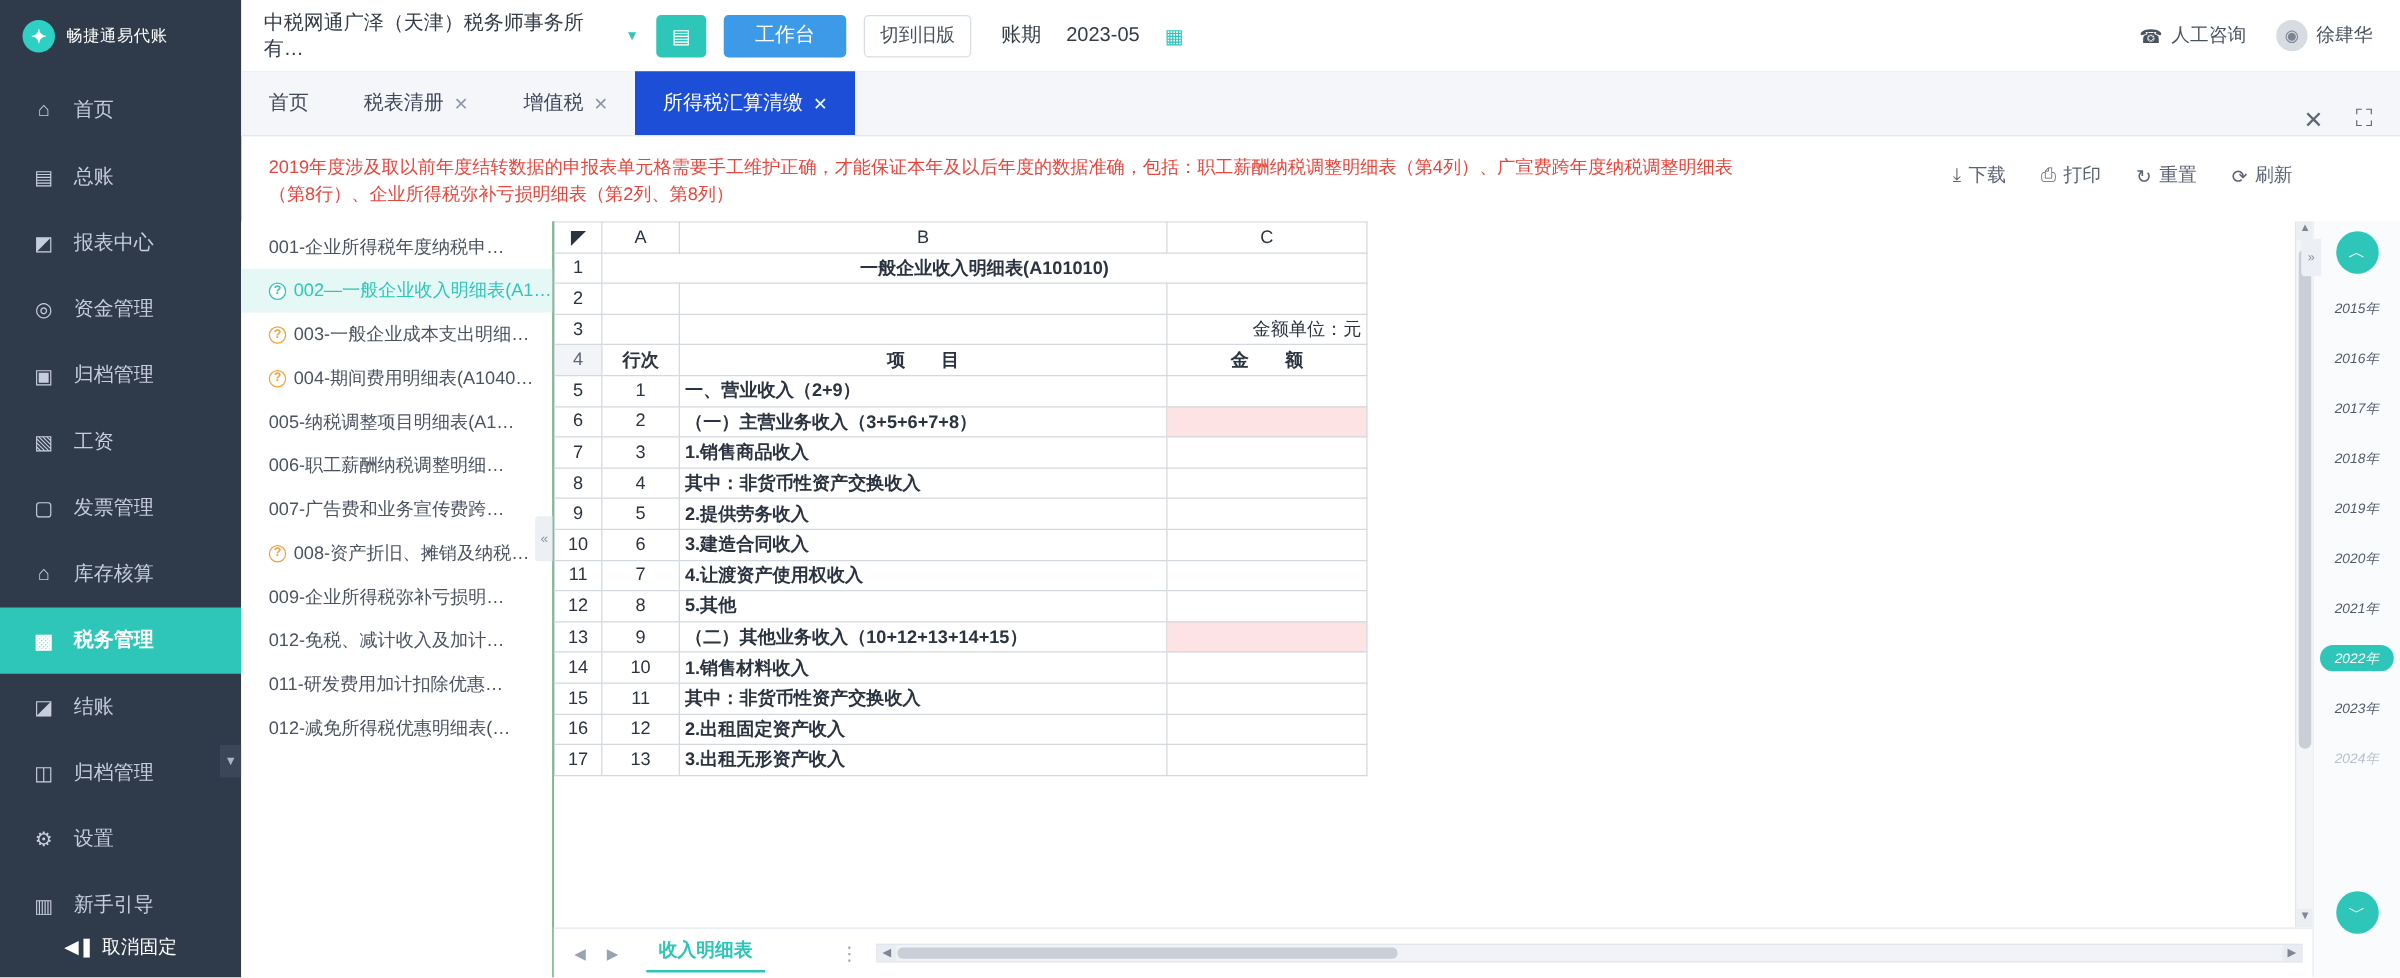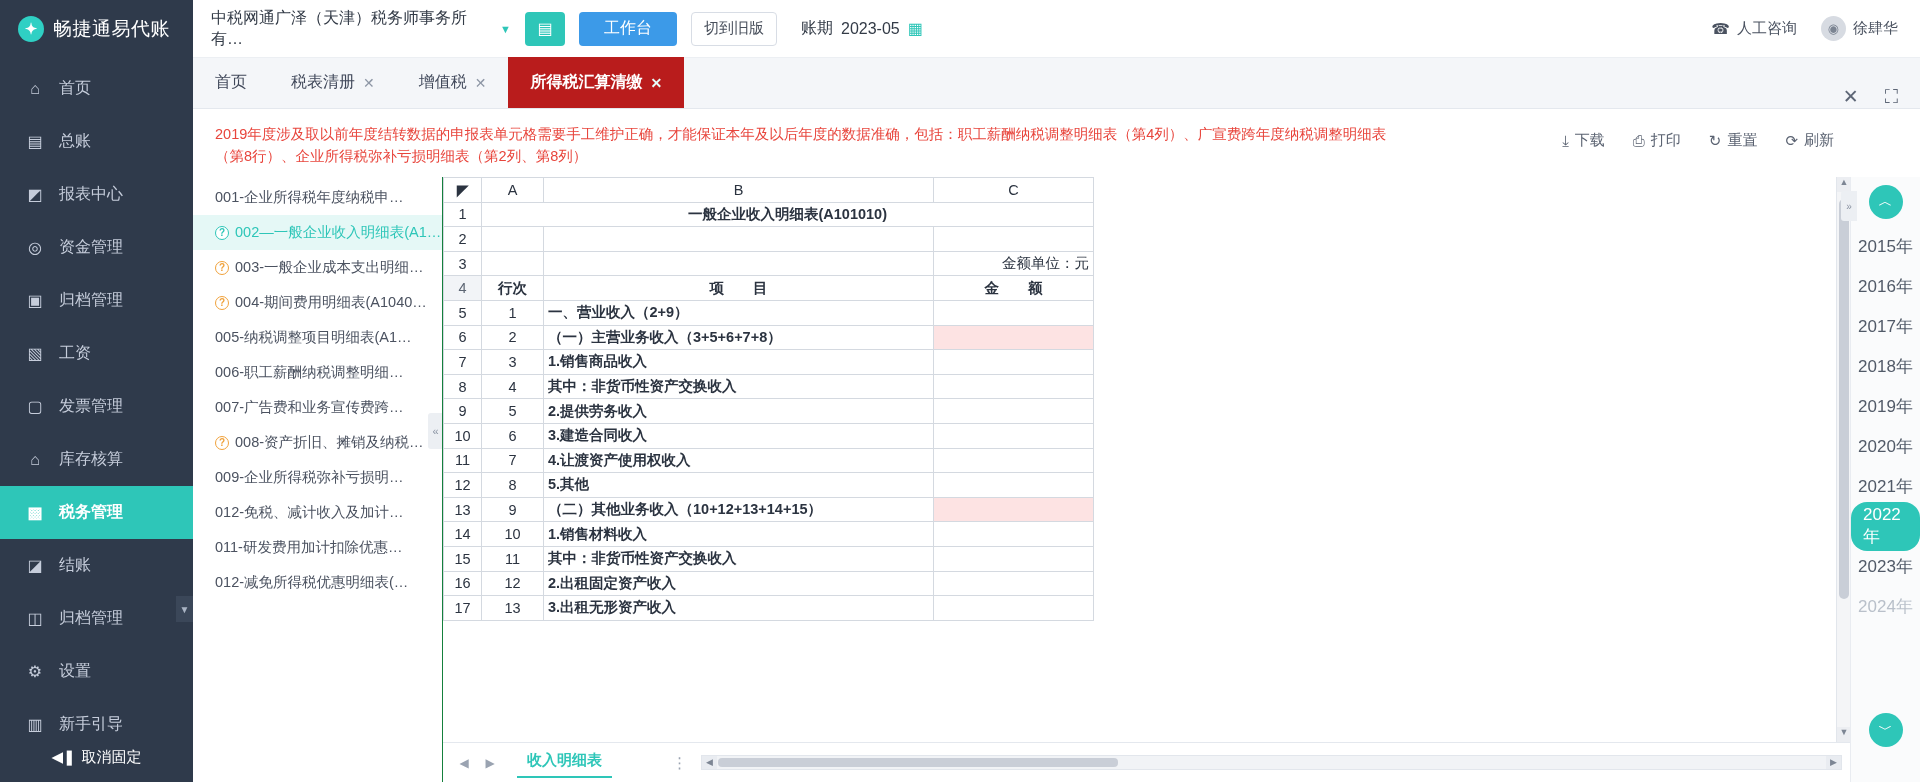--- a/index.html
+++ b/index.html
@@ -25,21 +25,21 @@
     height: 58px; display: flex; align-items: center;
     padding-left: 18px; gap: 9px;
     background: #2f3a4b;
   }
   .brand-logo {
     width: 26px; height: 26px; border-radius: 50%;
     background: #2fd0c4;
     display: flex; align-items: center; justify-content: center;
     color: #fff; font-size: 15px; font-weight: bold;
   }
-  .brand-name { font-size: 19px; color: #ffffff; letter-spacing: .5px; }
+  .brand-name { font-size: 13px; color: #ffffff; letter-spacing: .5px; }
 
   .nav { flex: 1; overflow: hidden; padding-top: 4px; }
   .nav-item {
     height: 53px; display: flex; align-items: center;
     padding-left: 24px; gap: 13px;
     font-size: 16px; color: #c6cddb; cursor: pointer;
   }
   .nav-item .ico {
     width: 22px; height: 22px; display: inline-flex;
     align-items: center; justify-content: center;
@@ -90,21 +90,21 @@
     display: flex; align-items: center; justify-content: center;
     font-size: 16px; cursor: pointer;
   }
   .ghost-btn {
     height: 34px; padding: 0 12px; border: 1px solid #d8dde5;
     border-radius: 4px; color: #49505c; background: #fff;
     display: flex; align-items: center; justify-content: center;
     font-size: 15px; cursor: pointer;
   }
   .period {
-    display: flex; align-items: center; gap: 8px;
+    display: flex; align-items: center; gap: 20px;
     font-size: 16px; color: #333b47; margin-left: 10px;
   }
   .period .val { color: #333b47; }
   .period .cal { color: #2ec6b8; }
   .topbar-right {
     margin-left: auto; display: flex; align-items: center; gap: 24px;
     padding-right: 22px; font-size: 15px; color: #4a5260;
   }
   .topbar-right .item { display: flex; align-items: center; gap: 7px; cursor: pointer; }
   .avatar {
@@ -118,21 +118,21 @@
   .tabbar {
     height: 51px; background: #f4f6f9;
     display: flex; align-items: flex-end; position: relative;
     border-bottom: 1px solid #e4e8ee;
   }
   .tab {
     height: 51px; display: flex; align-items: center; gap: 8px;
     padding: 0 22px; font-size: 16px; color: #40485a; cursor: pointer;
   }
   .tab .x { color: #8d96a5; font-size: 14px; }
-  .tab.active { background: #b91c1c; color: #ffffff; font-weight: bold; }
+  .tab.active { background: #1d4ed8; color: #ffffff; font-weight: normal; }
   .tab.active .x { color: #e6fffc; }
   .tabbar-right {
     margin-left: auto; display: flex; align-items: center; gap: 26px;
     padding-right: 22px; color: #5d6676;
   }
   .tabbar-right .ic { cursor: pointer; font-size: 19px; }
 
   
   .notice {
     padding: 14px 20px 10px 22px;
@@ -259,21 +259,21 @@
     padding-top: 8px; position: relative;
   }
   .rail-btn {
     width: 34px; height: 34px; border-radius: 50%;
     background: #2ec6b8; color: #fff;
     display: flex; align-items: center; justify-content: center;
     font-size: 14px; cursor: pointer; margin-bottom: 7px;
   }
   .year {
     height: 40px; width: 100%; display: flex; align-items: center;
-    justify-content: center; font-size: 17px; color: #515a68; cursor: pointer;
+    justify-content: center; font-size: 11px; color: #515a68; cursor: pointer; font-style: italic;
   }
   .year.sel {
     color: #fff;
   }
   .year.sel span {
     background: #2ec6b8; border-radius: 16px; padding: 3px 12px;
   }
   .year.dim { color: #b9c0ca; }
   .rail-bottom { position: absolute; bottom: 28px; }
   .rail-collapse {

